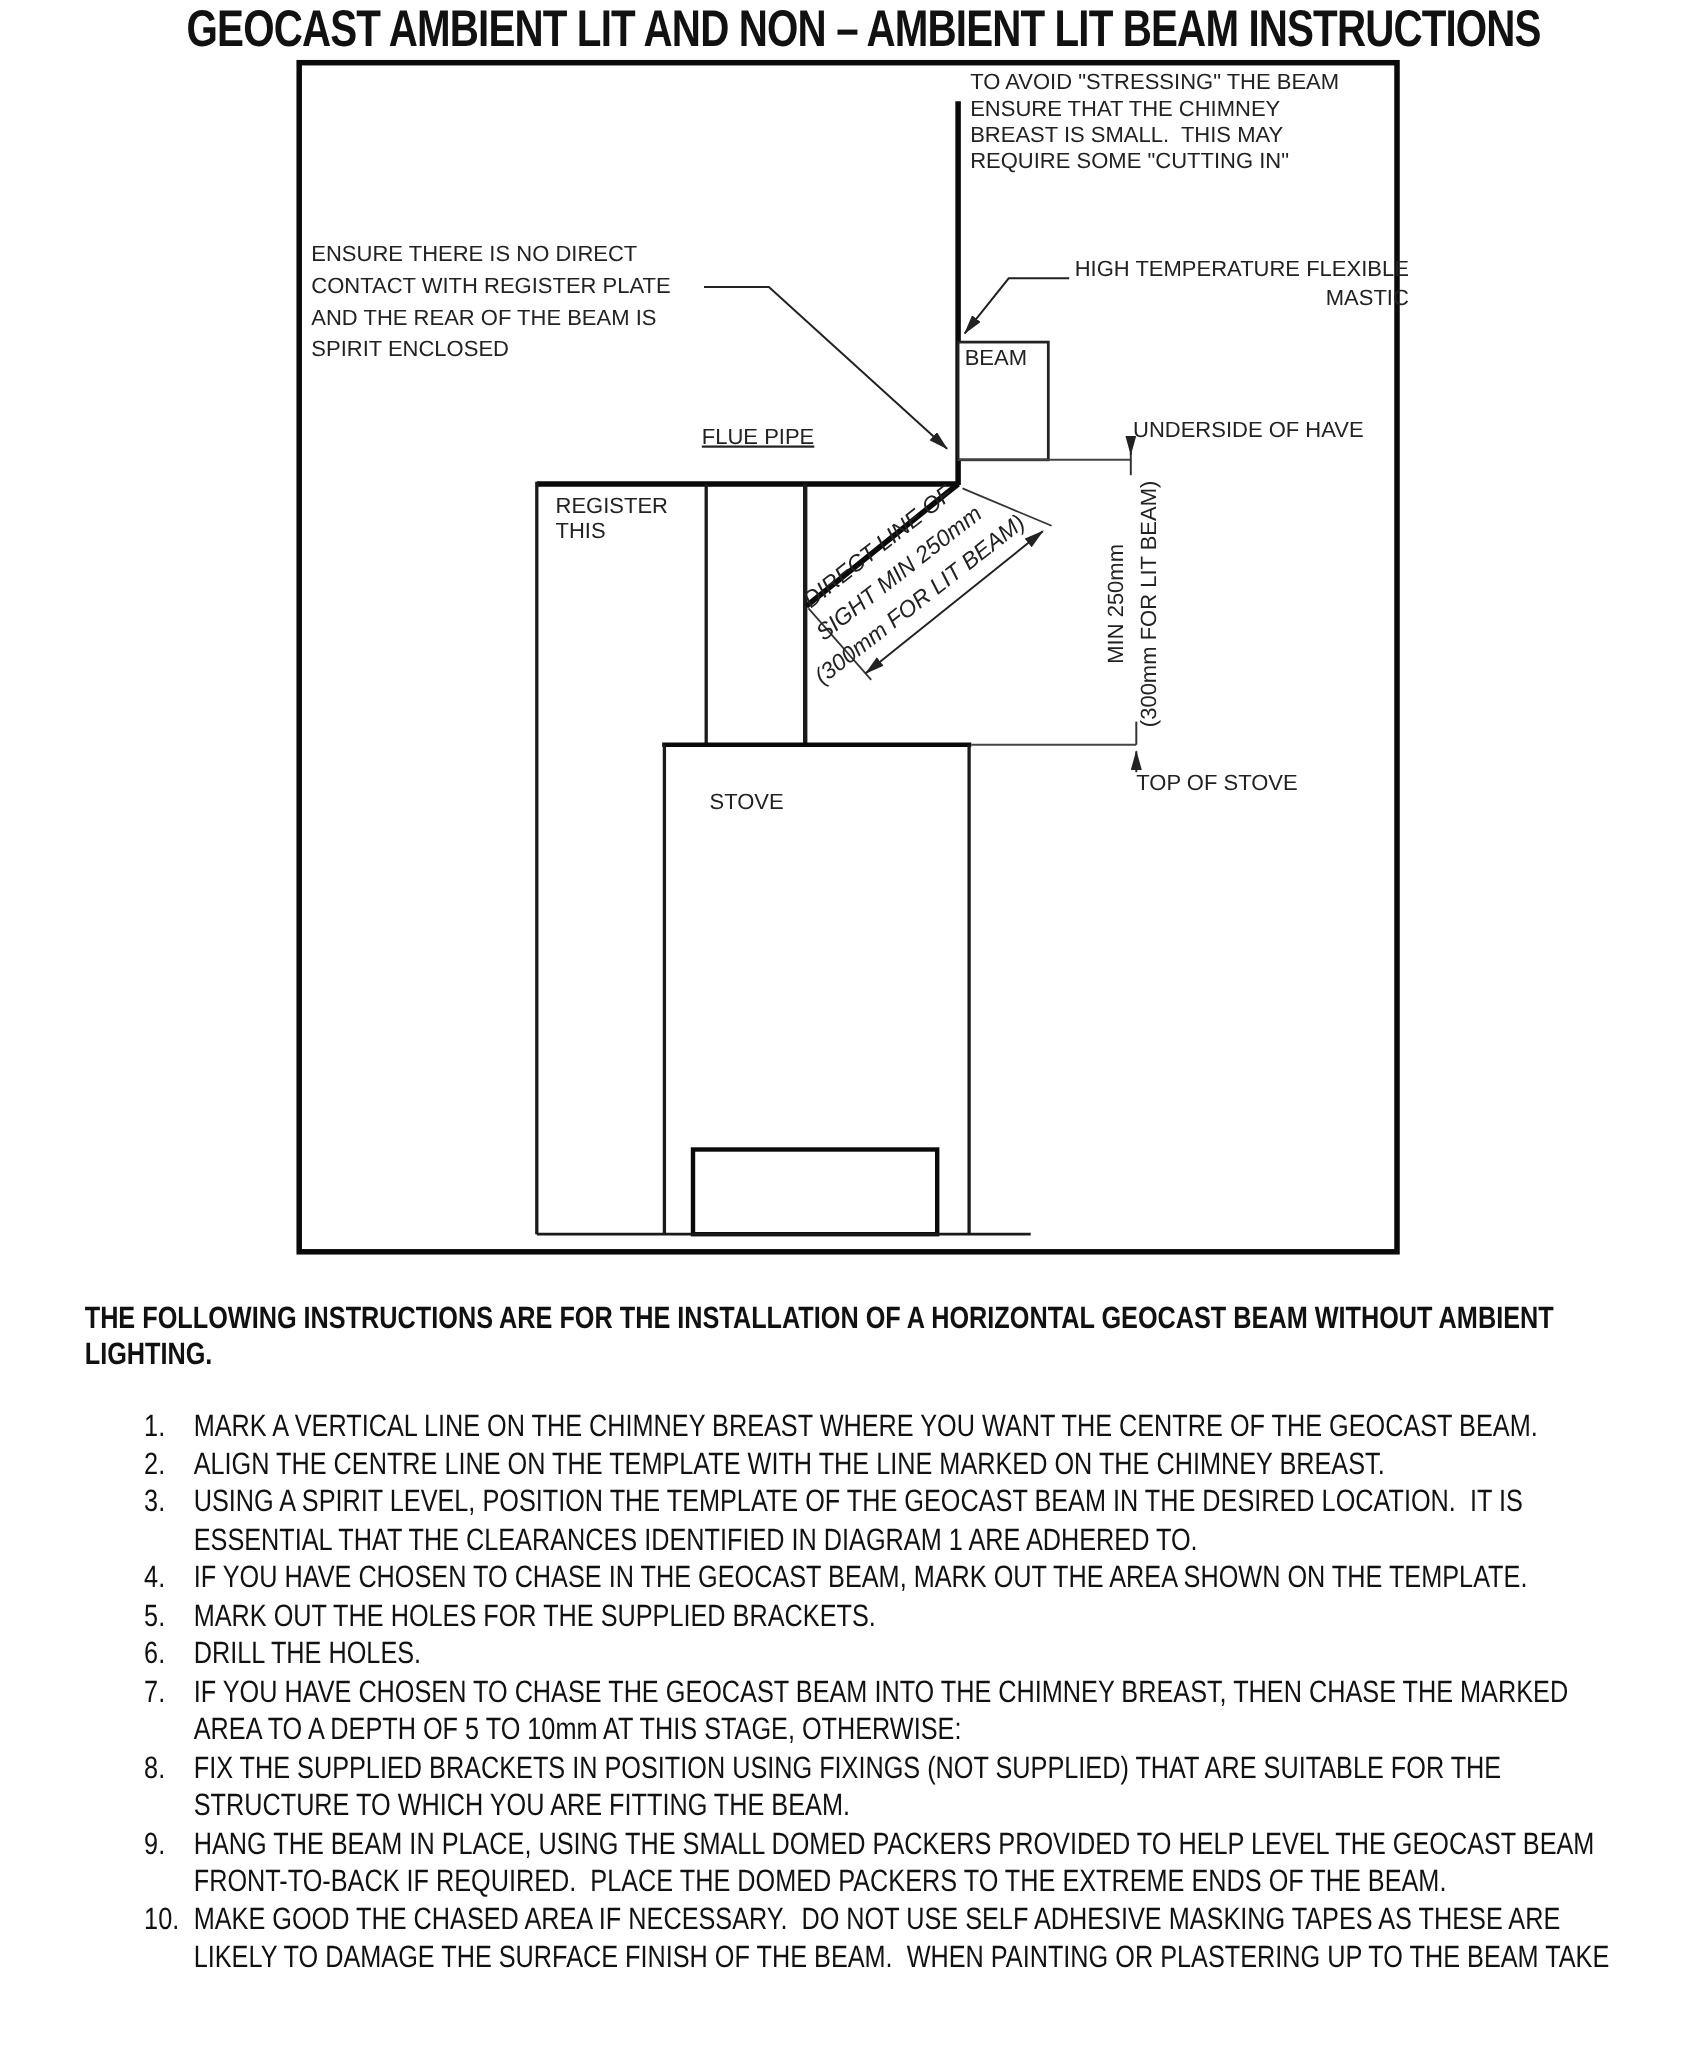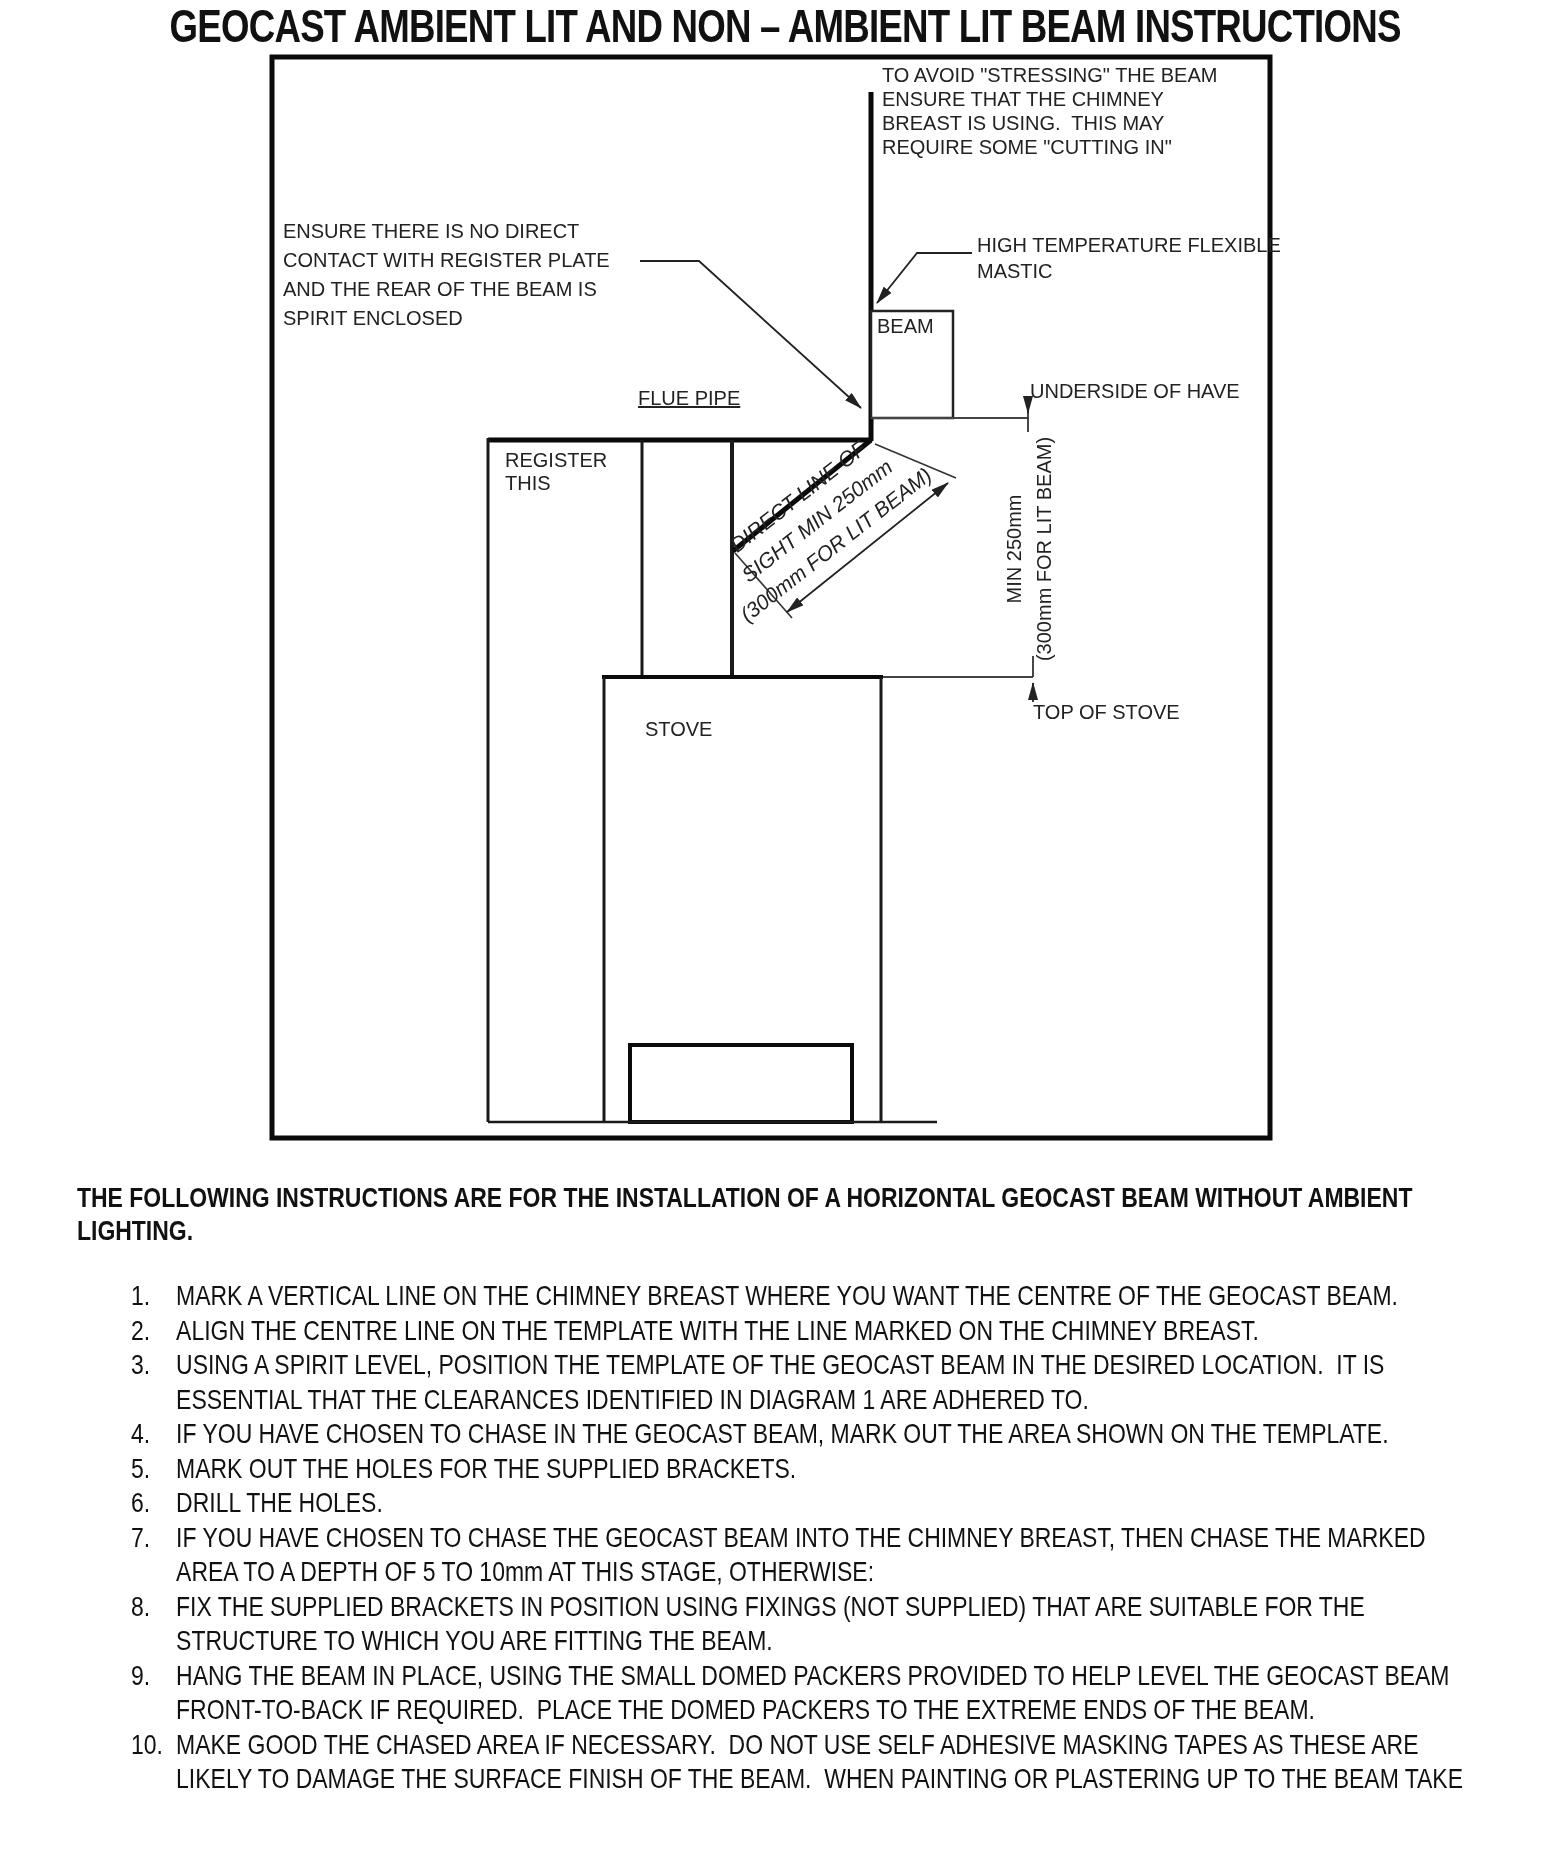--- a/index.html
+++ b/index.html
@@ -20,21 +20,21 @@
     white-space:pre;color:#111;
   }
   
   .diagram-svg{position:absolute;left:0;top:0;}
   .dlabel{
     position:absolute;
     font-size:20px;line-height:24px;color:#222;
     white-space:pre;
   }
   .dlabel.lh29{line-height:29px;}
-  .dlabel.lh26{line-height:26px;}
+  .dlabel.lh26{line-height:26px;text-align:right;}
   .dlabel.lh23{line-height:23px;}
   svg text{
     font-family:"Liberation Sans", sans-serif;
     fill:#222;font-size:20px;
   }
   svg text.it{font-style:italic;font-size:21px;}
   
   .heading{
     position:absolute;left:77px;top:1181px;width:1760px;
     font-size:28px;font-weight:700;line-height:33px;
@@ -104,21 +104,21 @@
       <polyline points="972,253 917,253 877,303" fill="none" stroke="#222" stroke-width="1.8" marker-end="url(#arr)"></polyline>
 
       <text class="it" x="799" y="498" text-anchor="middle" dominant-baseline="middle" transform="rotate(-38 799 498)">DIRECT LINE OF</text>
       <text class="it" x="818" y="522" text-anchor="middle" dominant-baseline="middle" transform="rotate(-38 818 522)">SIGHT MIN 250mm</text>
       <text class="it" x="837" y="546" text-anchor="middle" dominant-baseline="middle" transform="rotate(-38 837 546)">(300mm FOR LIT BEAM)</text>
 
       <text x="1016" y="549" text-anchor="middle" dominant-baseline="middle" transform="rotate(-90 1016 549)">MIN 250mm</text>
       <text x="1046" y="549" text-anchor="middle" dominant-baseline="middle" transform="rotate(-90 1046 549)">(300mm FOR LIT BEAM)</text>
     </svg>
 
-    <div class="dlabel" style="left:882px;top:63px;"><span>TO AVOID "STRESSING" THE BEAM</span><br><span>ENSURE THAT THE CHIMNEY</span><br><span>BREAST IS USING.  THIS MAY</span><br><span>REQUIRE SOME "CUTTING IN"</span></div>
+    <div class="dlabel" style="left:882px;top:63px;"><span>TO AVOID "STRESSING" THE BEAM</span><br><span>ENSURE THAT THE CHIMNEY</span><br><span>BREAST IS SMALL.  THIS MAY</span><br><span>REQUIRE SOME "CUTTING IN"</span></div>
 
     <div class="dlabel lh29" style="left:283px;top:217px;"><span>ENSURE THERE IS NO DIRECT</span><br><span>CONTACT WITH REGISTER PLATE</span><br><span>AND THE REAR OF THE BEAM IS</span><br><span>SPIRIT ENCLOSED</span></div>
 
     <div class="dlabel lh26" style="left:977px;top:232px;"><span>HIGH TEMPERATURE FLEXIBLE</span><br><span>MASTIC</span></div>
 
     <div class="dlabel" style="left:877px;top:314px;">BEAM</div>
 
     <div class="dlabel" style="left:638px;top:386px;text-decoration:underline;">FLUE PIPE</div>
 
     <div class="dlabel lh23" style="left:505px;top:449px;"><span>REGISTER</span><br><span>THIS</span></div>

